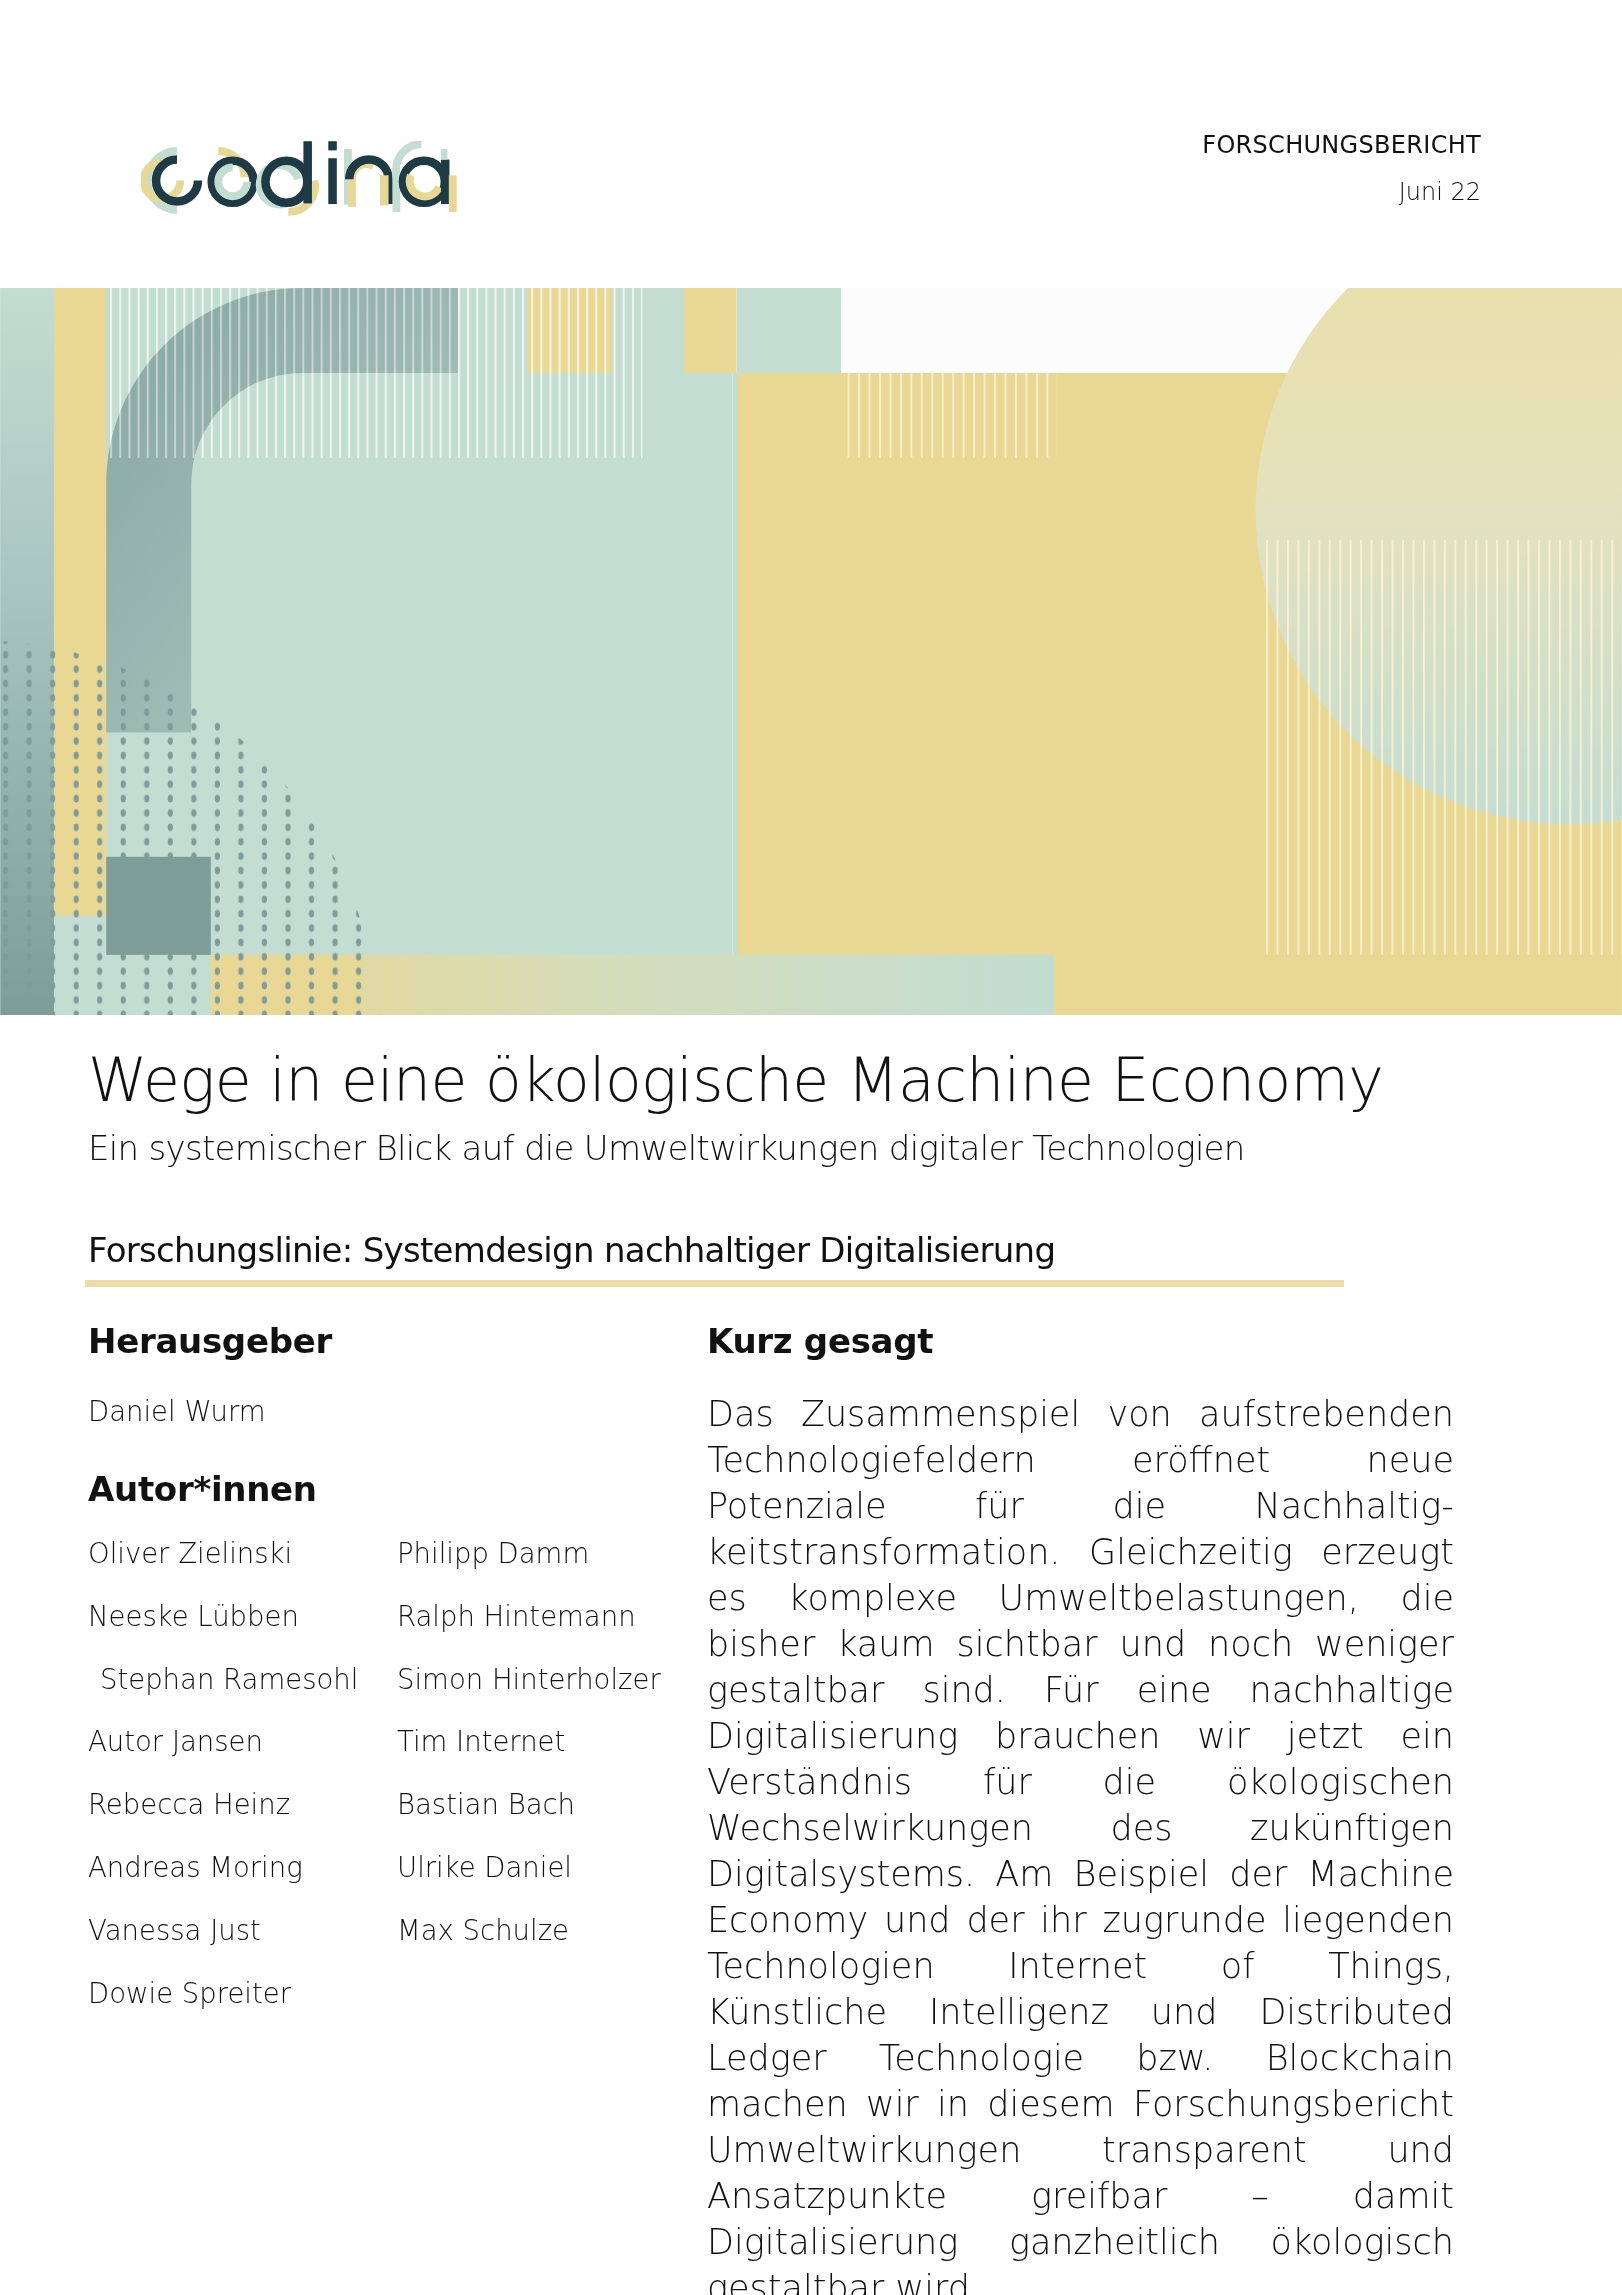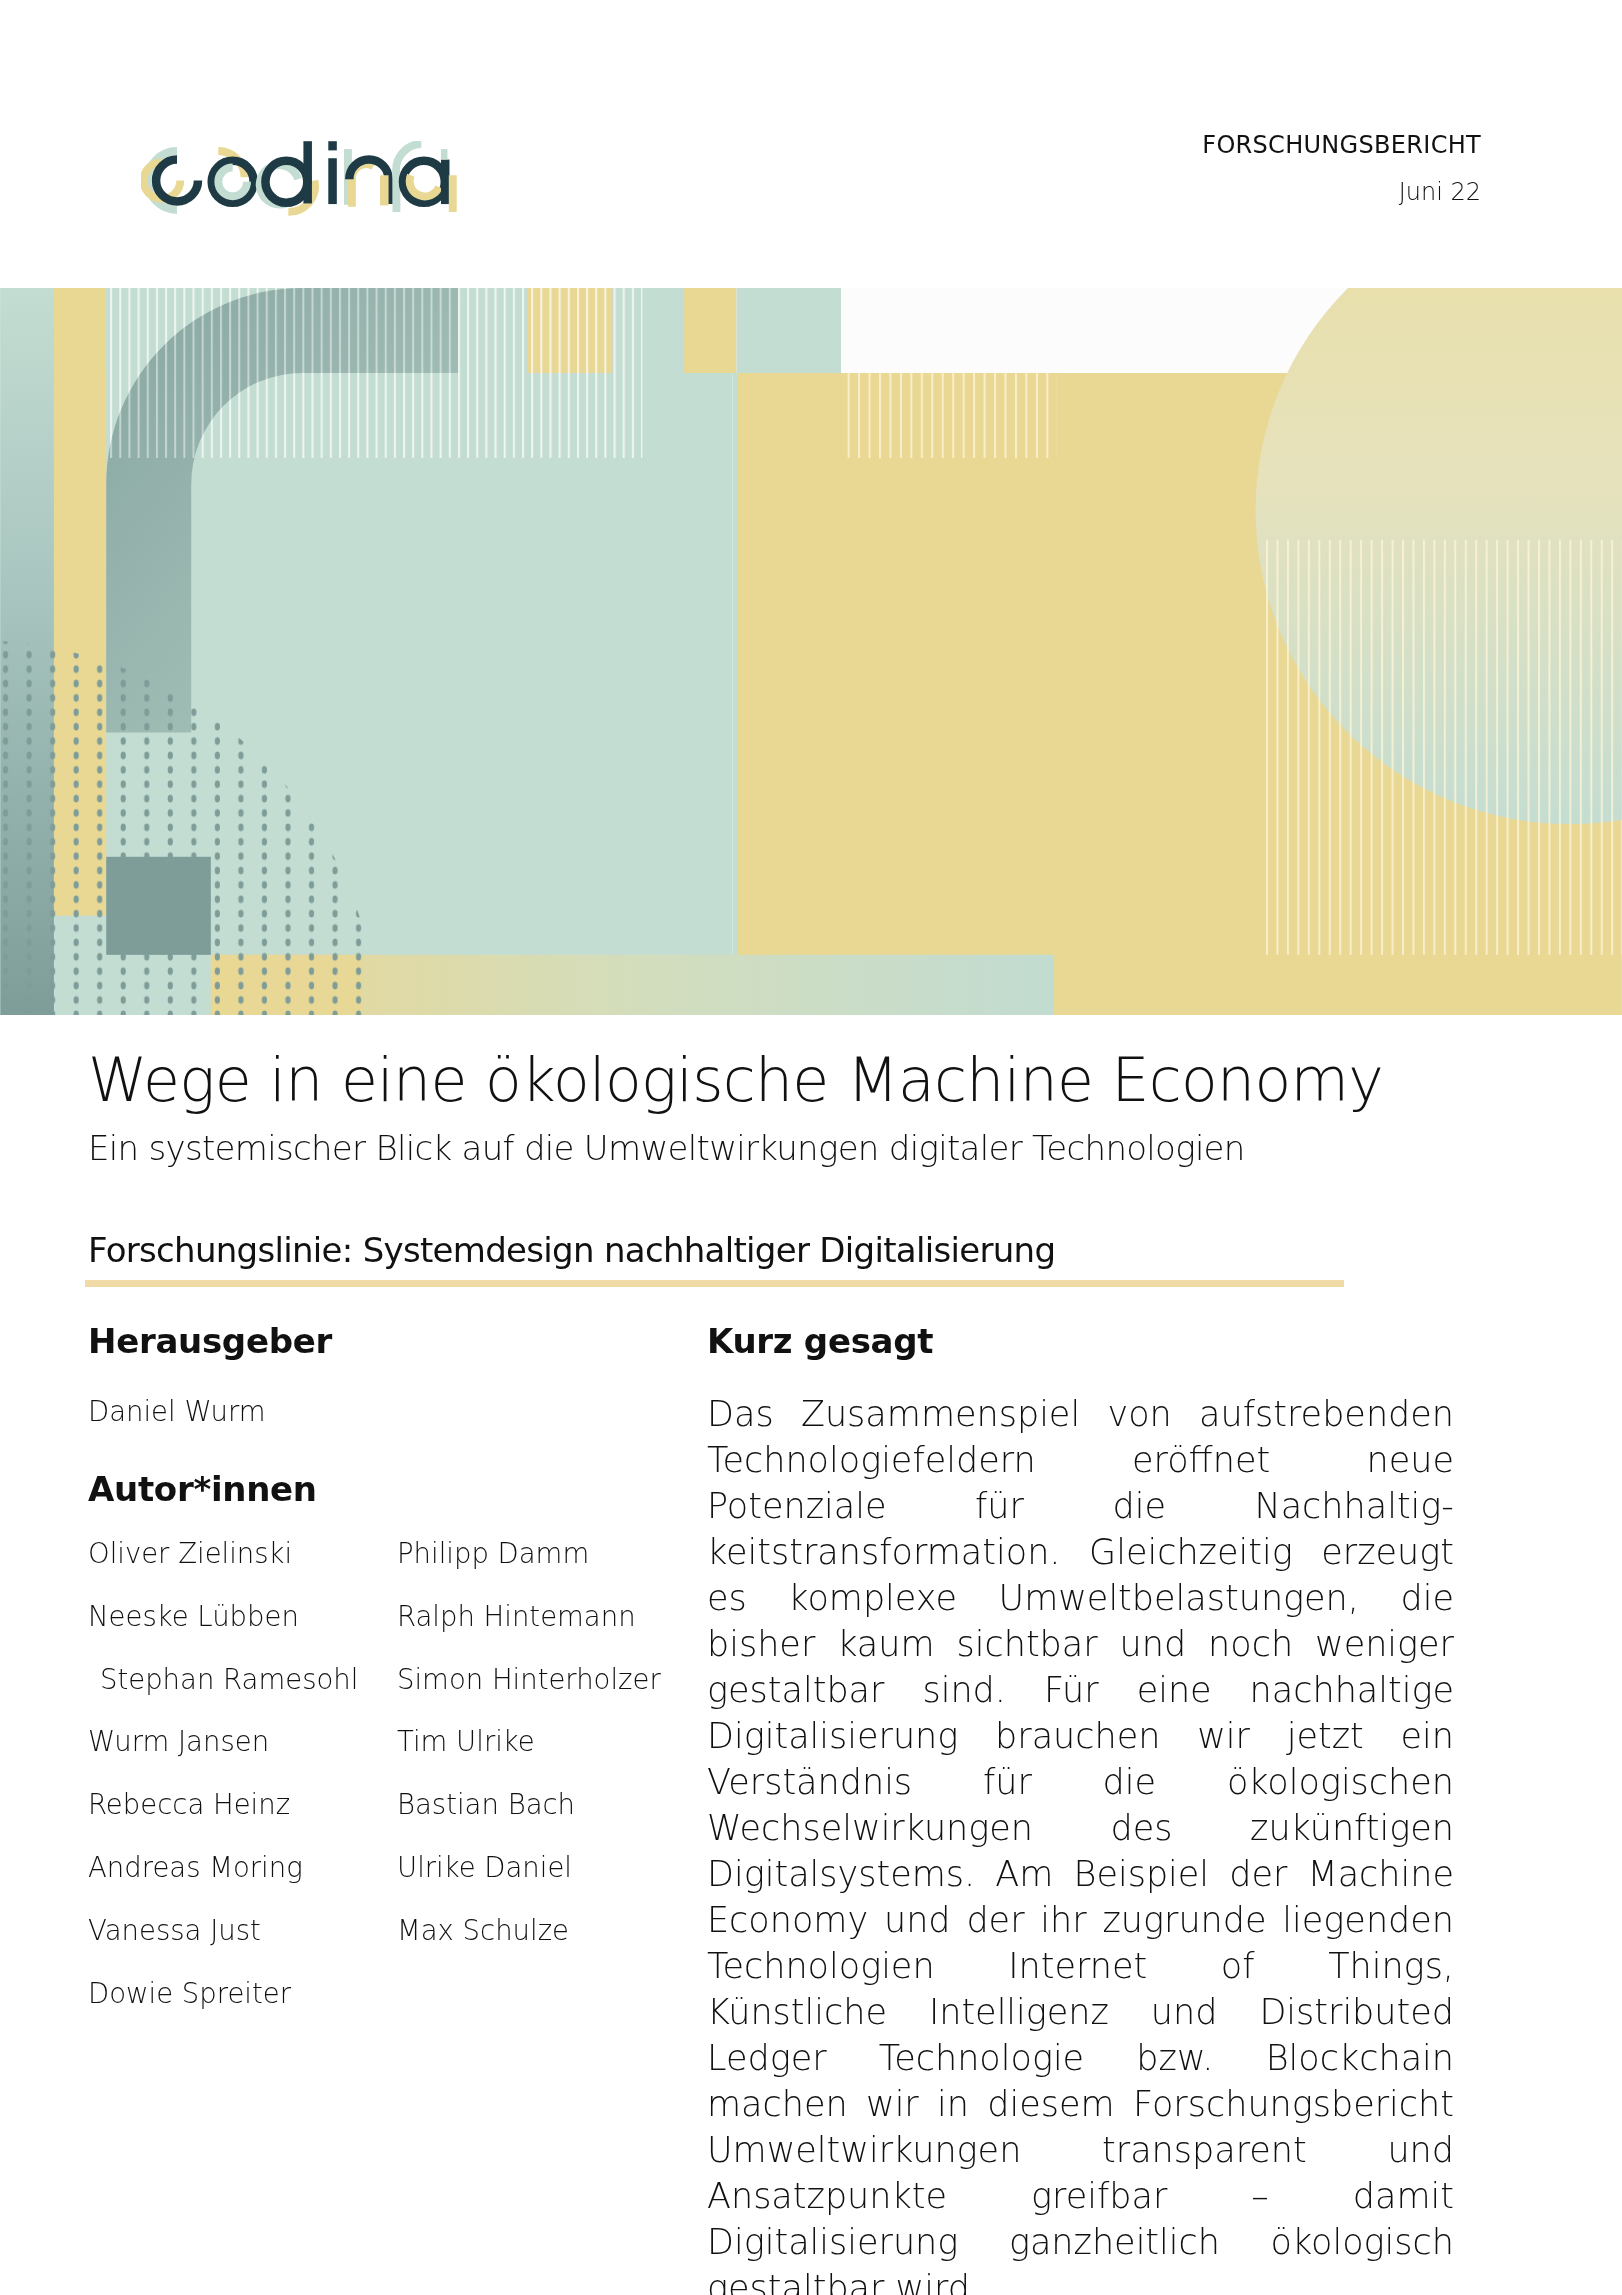--- a/index.html
+++ b/index.html
@@ -156,30 +156,30 @@
 <div class="divider"></div>
 
 <div class="h2 publisher-heading">Herausgeber</div>
 <div class="publisher-name">Daniel Wurm</div>
 
 <div class="h2 authors-heading">Autor*innen</div>
 <div class="authors">
   <div class="author" style="left:0;top:0">Oliver Zielinski</div>
   <div class="author" style="left:0;top:63px">Neeske Lübben</div>
   <div class="author" style="left:12px;top:126px">Stephan Ramesohl</div>
-  <div class="author" style="left:0;top:188px">Wurm Jansen</div>
+  <div class="author" style="left:0;top:188px">Autor Jansen</div>
   <div class="author" style="left:0;top:251px">Rebecca Heinz</div>
   <div class="author" style="left:0;top:314px">Andreas Moring</div>
   <div class="author" style="left:0;top:377px">Vanessa Just</div>
   <div class="author" style="left:0;top:440px">Dowie Spreiter</div>
 
   <div class="author" style="left:309px;top:0">Philipp Damm</div>
   <div class="author" style="left:309px;top:63px">Ralph Hintemann</div>
   <div class="author" style="left:309px;top:126px">Simon Hinterholzer</div>
-  <div class="author" style="left:309px;top:188px">Tim Ulrike</div>
+  <div class="author" style="left:309px;top:188px">Tim Internet</div>
   <div class="author" style="left:309px;top:251px">Bastian Bach</div>
   <div class="author" style="left:309px;top:314px">Ulrike Daniel</div>
   <div class="author" style="left:309px;top:377px">Max Schulze</div>
 </div>
 
 <div class="h2 summary-heading">Kurz gesagt</div>
 <div class="summary">Das Zusammenspiel von aufstrebenden Technologie­feldern eröffnet neue Potenziale für die Nachhaltig­keitstransformation. Gleichzeitig erzeugt es komplexe Umweltbelastungen, die bisher kaum sichtbar und noch weniger gestaltbar sind. Für eine nachhaltige Digitali­sierung brauchen wir jetzt ein Verständnis für die öko­logischen Wechselwirkungen des zukünftigen Digitalsystems. Am Beispiel der Machine Economy und der ihr zugrunde liegenden Technologien Internet of Things, Künstliche Intelligenz und Distributed Ledger Technologie bzw. Blockchain machen wir in diesem Forschungsbericht Umweltwirkungen transparent und Ansatzpunkte greifbar – damit Digitalisierung ganzheit­lich ökologisch gestaltbar wird.</div>
 
 
 </body></html>

